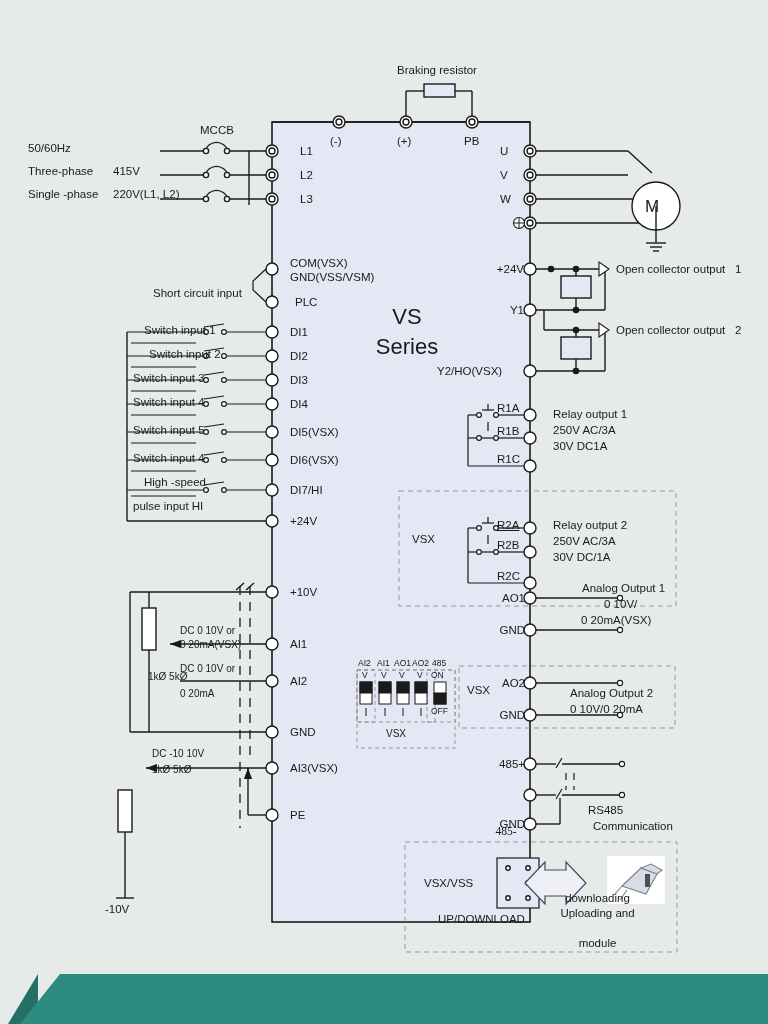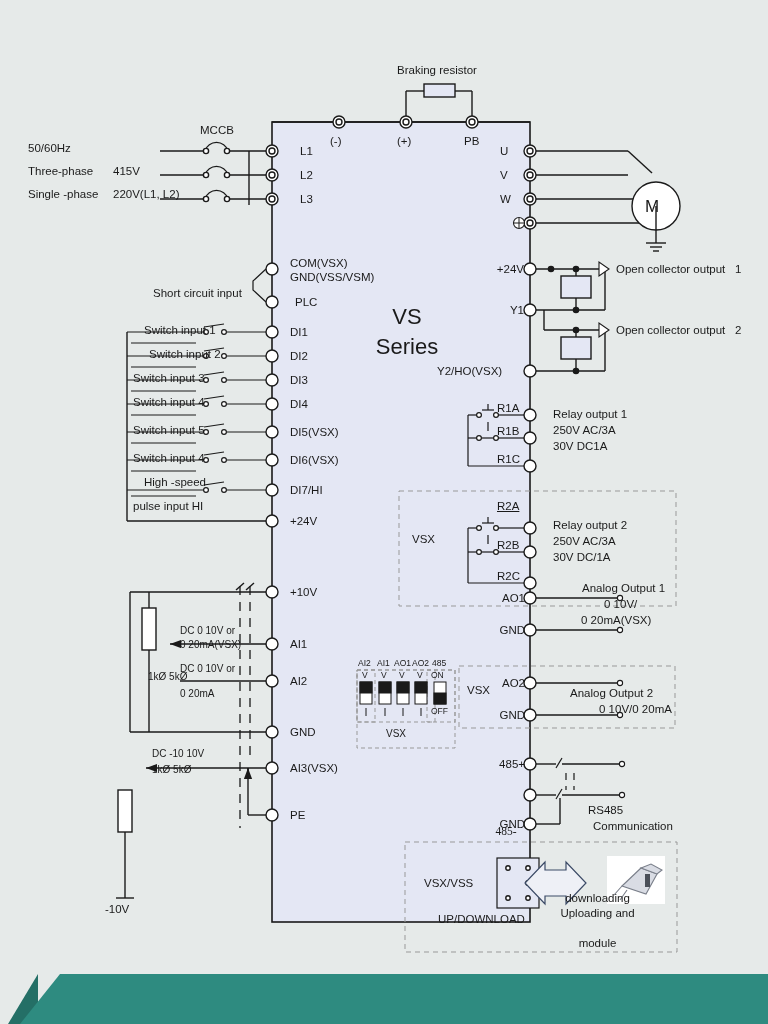--- a/index.html
+++ b/index.html
@@ -381,21 +381,21 @@
     <div class="lbl" style="left:616px;top:285px;">Open collector output</div>
     <div class="lbl" style="left:735px;top:285px;">2</div>
 
     <div class="lbl" style="left:497px;top:363px;">R1A</div>
     <div class="lbl" style="left:497px;top:386px;">R1B</div>
     <div class="lbl" style="left:497px;top:414px;">R1C</div>
     <div class="lbl" style="left:553px;top:369px;">Relay output   1</div>
     <div class="lbl" style="left:553px;top:385px;">250V AC/3A</div>
     <div class="lbl" style="left:553px;top:401px;">30V DC1A</div>
 
-    <div class="lbl" style="left:497px;top:461px;text-decoration:underline;">R2A</div>
+    <div class="lbl" style="left:497px;top:480px;text-decoration:underline;">R2A</div>
     <div class="lbl" style="left:497px;top:500px;">R2B</div>
     <div class="lbl" style="left:497px;top:531px;">R2C</div>
     <div class="lbl" style="left:553px;top:480px;">Relay output   2</div>
     <div class="lbl" style="left:553px;top:496px;">250V AC/3A</div>
     <div class="lbl" style="left:553px;top:512px;">30V DC/1A</div>
     <div class="lbl" style="left:412px;top:494px;">VSX</div>
 
     <div class="lbl" style="left:290px;top:547px;">+10V</div>
     <div class="lbl" style="left:290px;top:599px;">AI1</div>
     <div class="lbl" style="left:290px;top:636px;">AI2</div>
@@ -425,21 +425,21 @@
     <div class="lbl sm" style="left:386px;top:690px;">VSX</div>
 
     <div class="lbl" style="left:497px;top:553px;text-align:right;width:28px;">AO1</div>
     <div class="lbl" style="left:492px;top:585px;text-align:right;width:33px;">GND</div>
     <div class="lbl" style="left:497px;top:638px;text-align:right;width:28px;">AO2</div>
     <div class="lbl" style="left:492px;top:670px;text-align:right;width:33px;">GND</div>
     <div class="lbl" style="left:582px;top:543px;">Analog Output   1</div>
     <div class="lbl" style="left:604px;top:559px;">0    10V/</div>
     <div class="lbl" style="left:581px;top:575px;">0    20mA(VSX)</div>
     <div class="lbl" style="left:570px;top:648px;">Analog Output   2</div>
-    <div class="lbl" style="left:570px;top:664px;margin-left:29px;">0    10V/0    20mA</div>
+    <div class="lbl" style="left:570px;top:664px;">0    10V/0    20mA</div>
     <div class="lbl" style="left:467px;top:645px;">VSX</div>
 
     <div class="lbl" style="left:487px;top:719px;text-align:right;width:38px;">485+</div>
     <div class="lbl" style="left:487px;top:786px;text-align:center;width:38px;font-family:Liberation Serif, serif;">485-</div>
     <div class="lbl" style="left:487px;top:779px;text-align:right;width:38px;">GND</div>
     <div class="lbl" style="left:588px;top:765px;">RS485</div>
     <div class="lbl" style="left:561px;top:781px;margin-left:32px;">Communication</div>
 
     <div class="lbl" style="left:424px;top:838px;">VSX/VSS</div>
     <div class="lbl" style="left:438px;top:874px;">UP/DOWNLOAD</div>

